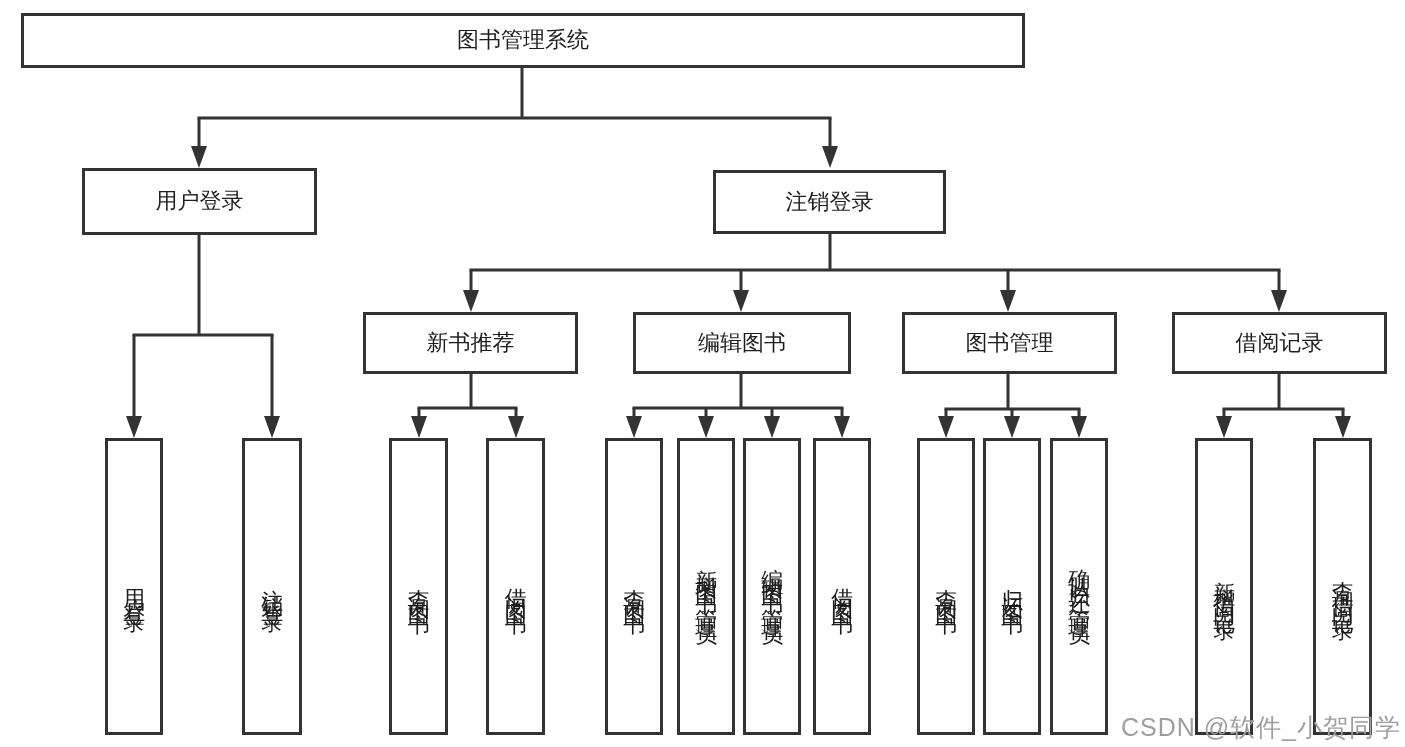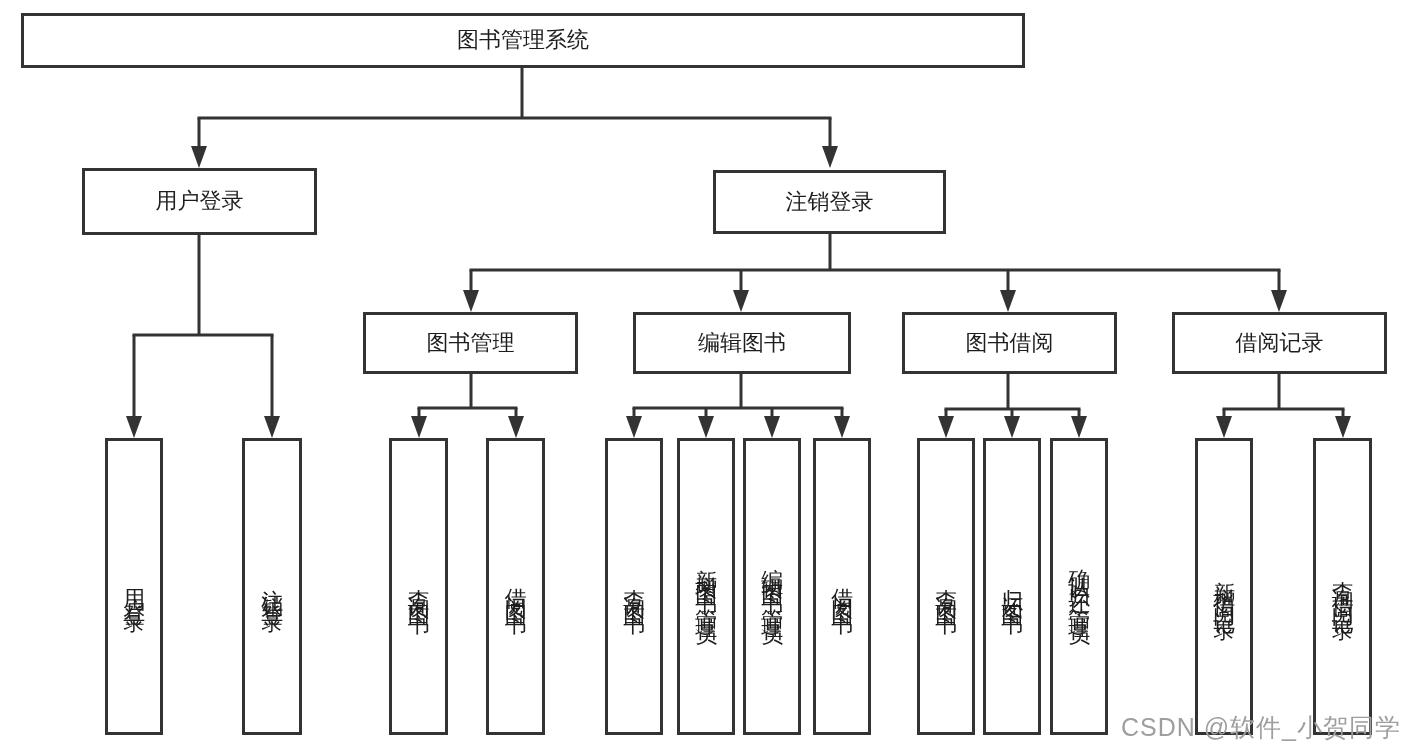--- a/index.html
+++ b/index.html
@@ -108,27 +108,27 @@
       <div class="node h" style="left: 21px; top: 13px; width: 1004px; height: 55px;">
         <span>图书管理系统</span>
       </div>
       <div class="node h" style="left: 82px; top: 168px; width: 235px; height: 67px;">
         <span>用户登录</span>
       </div>
       <div class="node h" style="left: 713px; top: 170px; width: 233px; height: 64px;">
         <span>注销登录</span>
       </div>
       <div class="node h" style="left: 363px; top: 312px; width: 215px; height: 62px;">
-        <span>图书管理</span>
+        <span>新书推荐</span>
       </div>
       <div class="node h" style="left: 633px; top: 312px; width: 218px; height: 62px;">
         <span>编辑图书</span>
       </div>
       <div class="node h" style="left: 902px; top: 312px; width: 215px; height: 62px;">
-        <span>图书借阅</span>
+        <span>图书管理</span>
       </div>
       <div class="node h" style="left: 1172px; top: 312px; width: 215px; height: 62px;">
         <span>借阅记录</span>
       </div>
       <div class="node v" style="left: 105px; top: 438px; width: 58px; height: 297px;">
         <span>用户登录</span>
       </div>
       <div class="node v" style="left: 242px; top: 438px; width: 60px; height: 297px;">
         <span>注销登录</span>
       </div>

